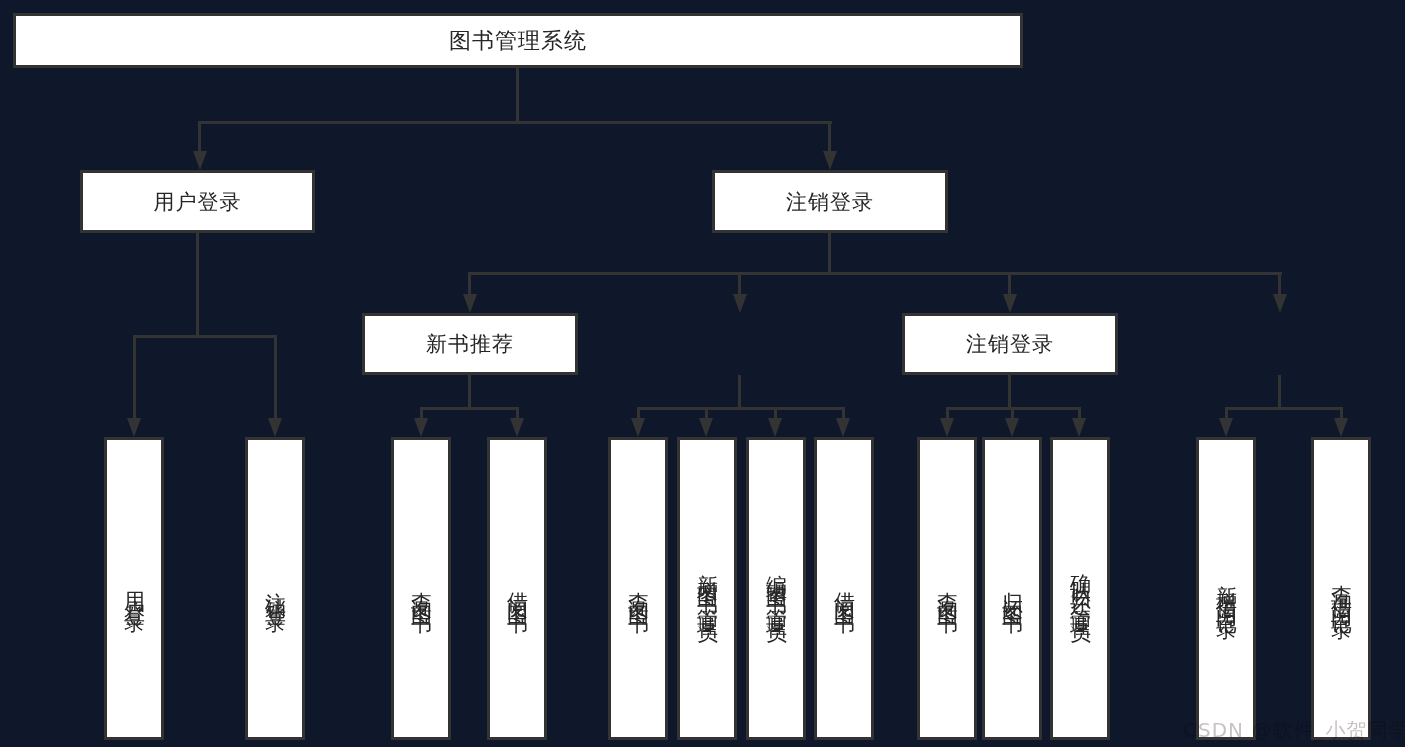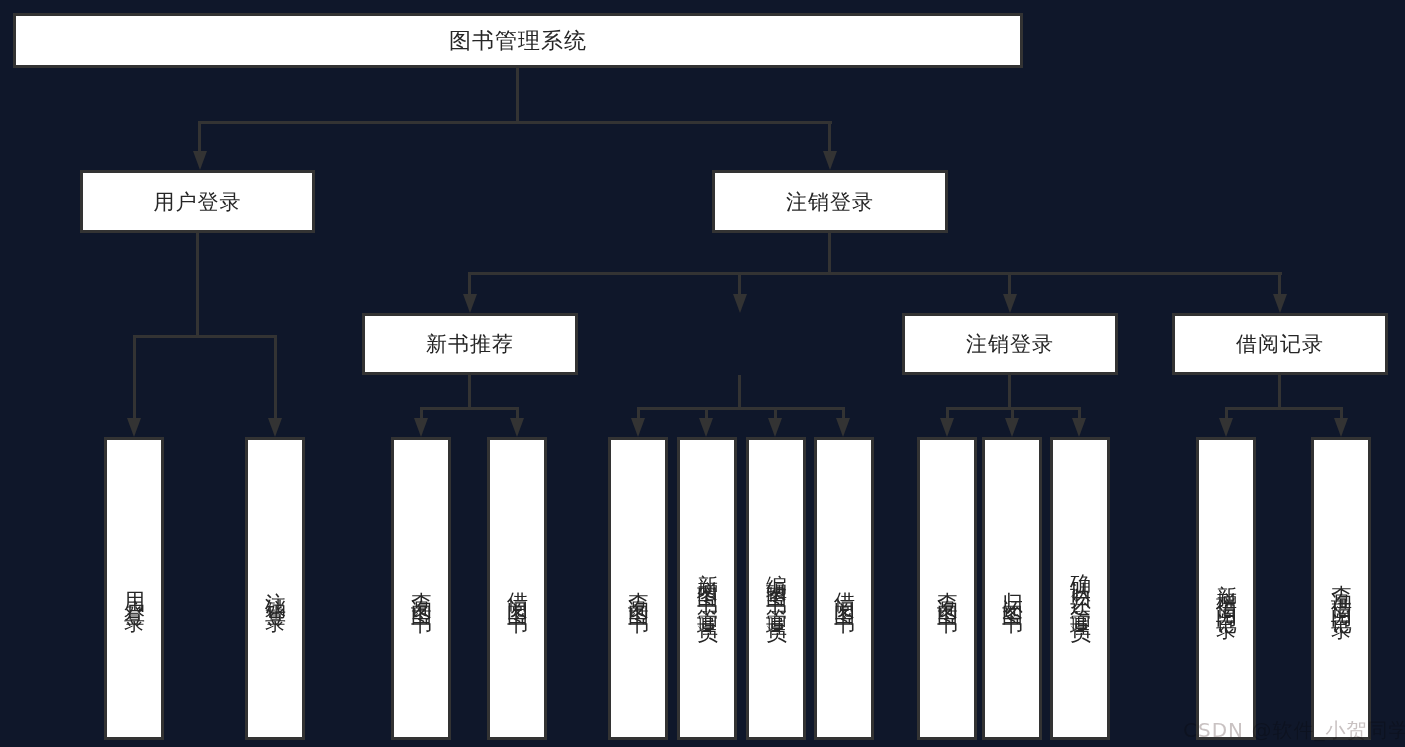--- a/index.html
+++ b/index.html
@@ -101,23 +101,20 @@
   <div class="arrowhead" style="left:1003px; top:294px;"></div>
   <div class="vline" style="left:1278px; top:272px; height:24px;"></div>
   <div class="arrowhead" style="left:1273px; top:294px;"></div>
 
   <div class="box hbox" style="left:362px; top:313px; width:216px; height:62px;">
     <span class="lbl">新书推荐</span>
   </div>
   <div class="box hbox" style="left:902px; top:313px; width:216px; height:62px;">
     <span class="lbl">注销登录</span>
   </div>
-  <div class="box hbox" style="left:1172px; top:313px; width:216px; height:62px;">
-    <span class="lbl">借阅记录</span>
-  </div>
 
   <div class="vline" style="left:468px; top:375px; height:34px;"></div>
   <div class="hline" style="left:420px; top:407px; width:99px;"></div>
   <div class="vline" style="left:420px; top:407px; height:13px;"></div>
   <div class="arrowhead" style="left:414px; top:418px;"></div>
   <div class="vline" style="left:516px; top:407px; height:13px;"></div>
   <div class="arrowhead" style="left:510px; top:418px;"></div>
 
   <div class="box vbox" style="left:391px; top:437px; width:60px; height:303px;">
     <span class="lbl">查询图书</span>

